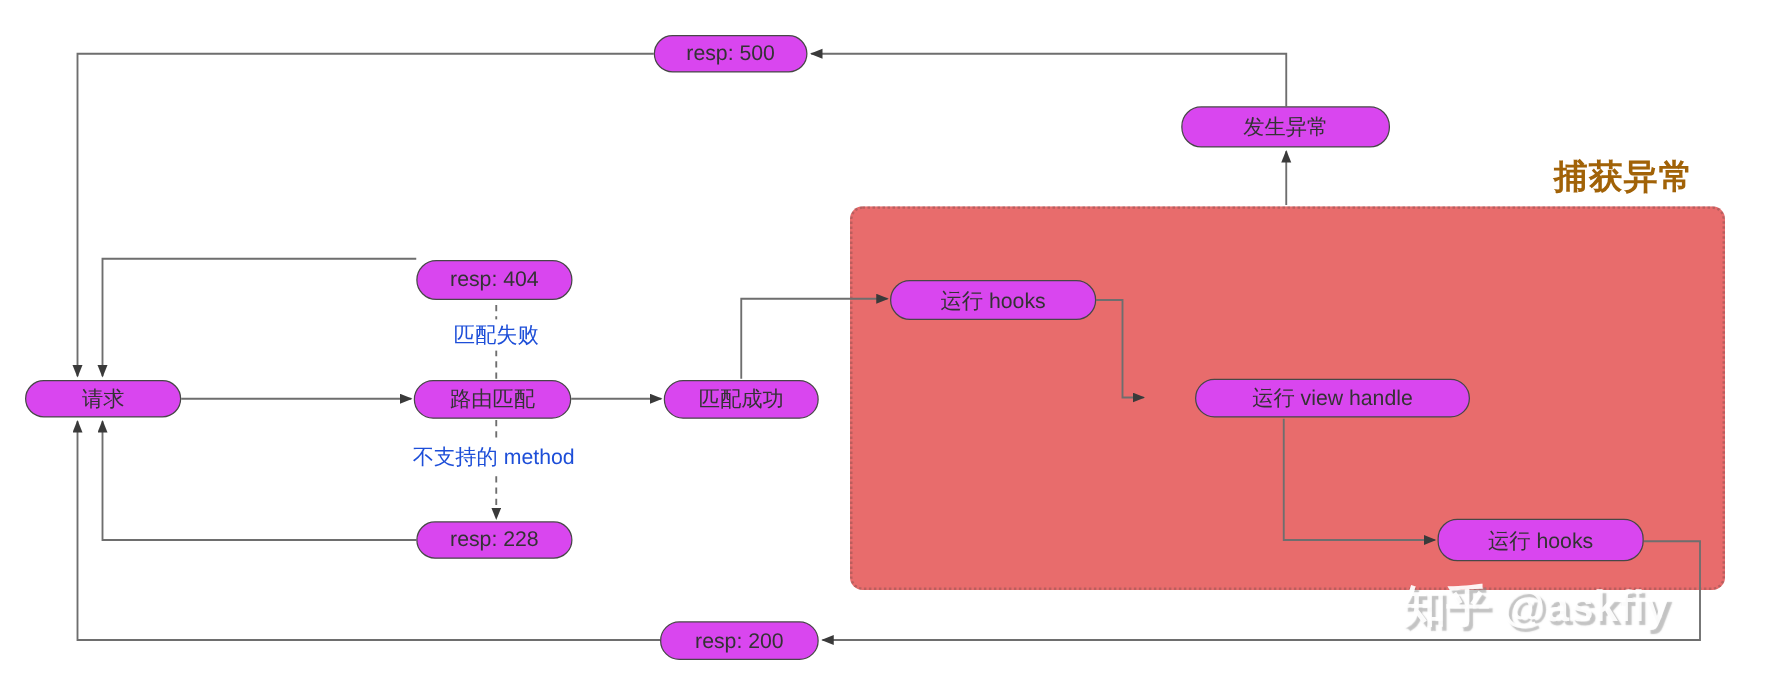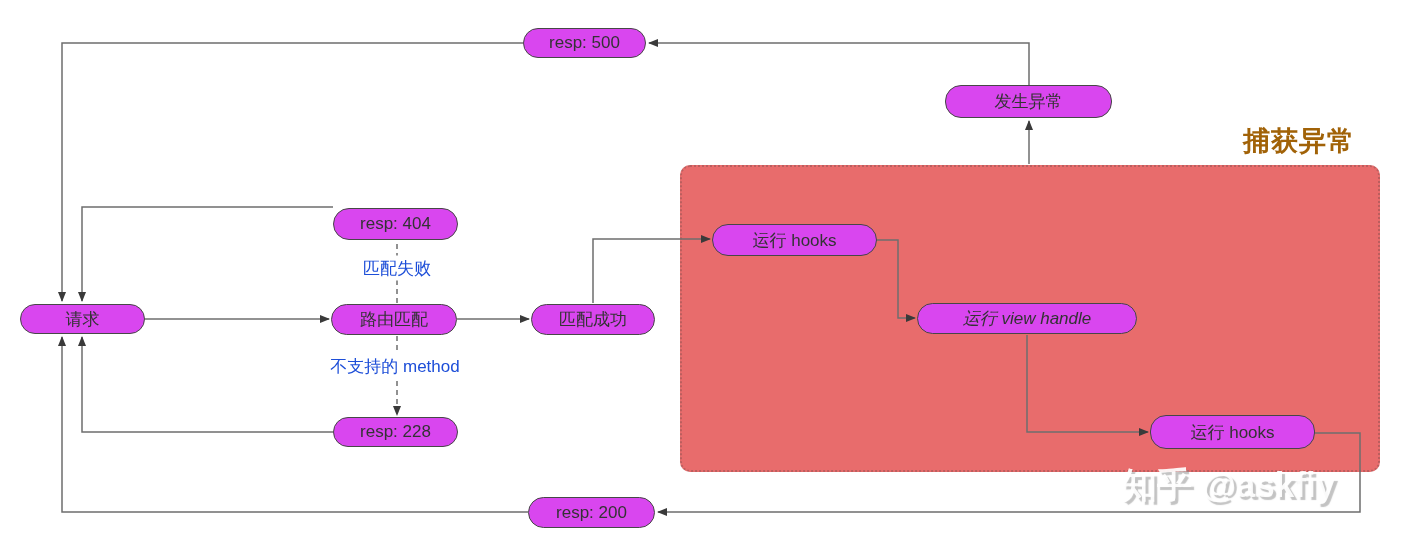--- a/index.html
+++ b/index.html
@@ -106,21 +106,21 @@
   <div class="node" style="left:333px;top:417px;width:125px;height:30px;">resp: 228</div>
 
   <div class="node" style="left:531px;top:304px;width:124px;height:31px;">匹配成功</div>
 
   <div class="node" style="left:20px;top:304px;width:125px;height:30px;">请求</div>
 
   <div class="node" style="left:945px;top:85px;width:167px;height:33px;">发生异常</div>
 
   <div class="node" style="left:712px;top:224px;width:165px;height:32px;">运行 hooks</div>
 
-  <div class="node" style="left:917px;top:303px;width:220px;height:31px;font-style:italic;">运行 view handle</div>
+  <div class="node" style="left:956px;top:303px;width:220px;height:31px;">运行 view handle</div>
 
   <div class="node" style="left:1150px;top:415px;width:165px;height:34px;">运行 hooks</div>
 
   <div class="node" style="left:528px;top:497px;width:127px;height:31px;">resp: 200</div>
 
   <div class="edge-label" style="left:397px;top:268px;">匹配失败</div>
 
   <div class="edge-label" style="left:395px;top:366px;">不支持的 method</div>
 
   <div class="region-title">捕获异常</div>

